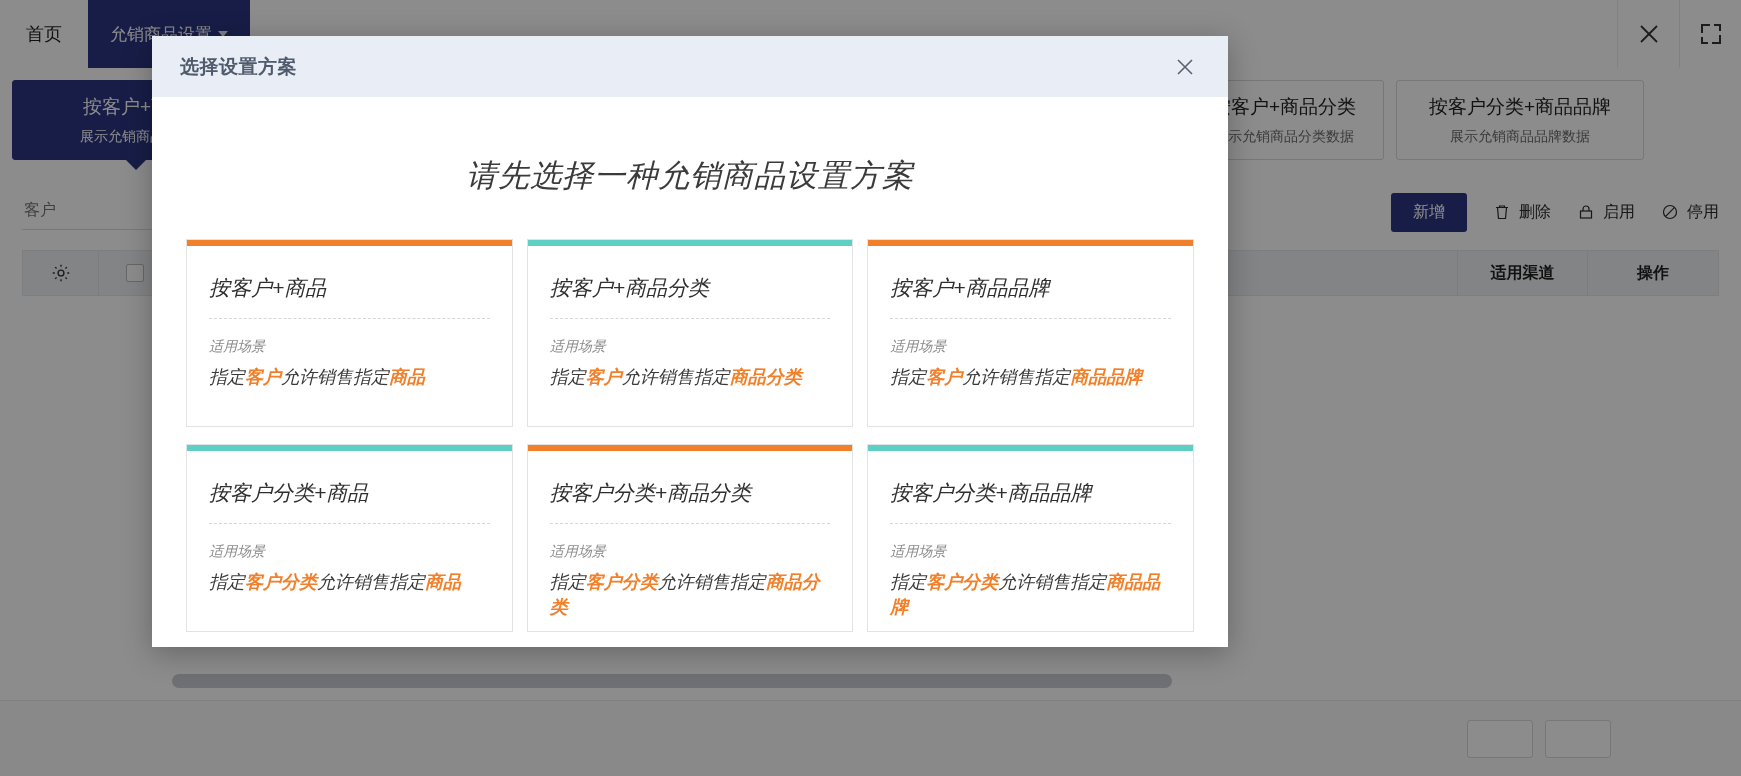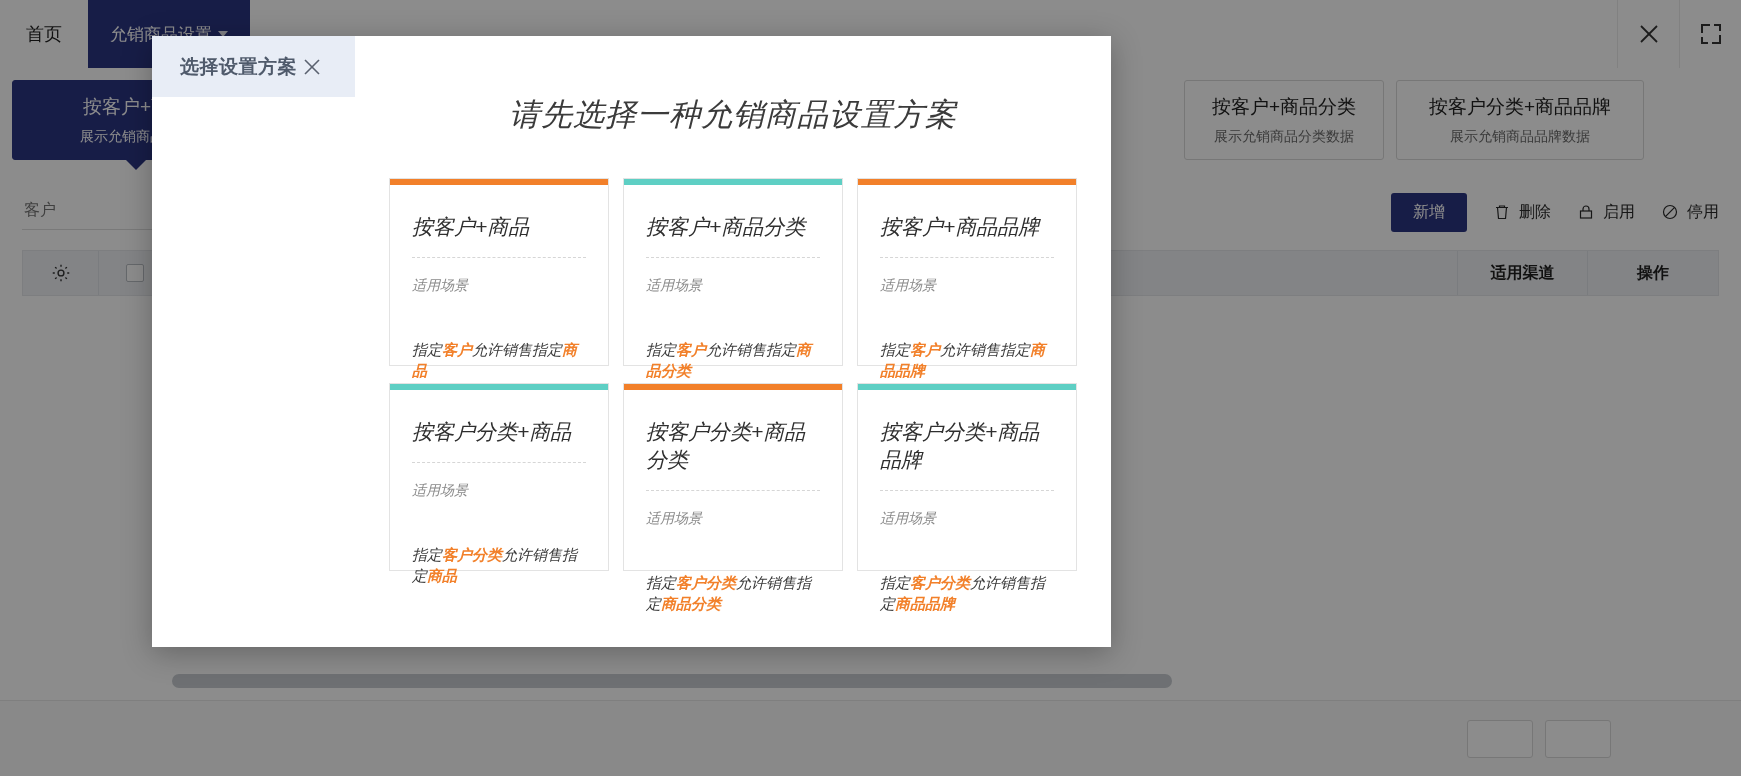--- a/index.html
+++ b/index.html
@@ -154,24 +154,24 @@
 
   
   #overlay-mask {
     position: absolute; inset: 0;
     background: rgba(0,0,0,0.45);
   }
 
   
   #modal {
     position: absolute; left: 152px; top: 36px;
-    width: 959px; height: 611px;
+    width: 1076px; height: 611px;
     background: #ffffff;
     box-shadow: 0 6px 28px rgba(0,0,0,.28);
-    display: flex; 
+    display: flex; flex-direction: column;
     overflow: hidden;
   }
   .modal-header {
     height: 61px; background: #e8edf6;
     display: flex; align-items: center;
     padding: 0 28px;
     flex: 0 0 auto;
   }
   .modal-title {
     font-size: 19px; font-weight: bold; color: #4f5a6b;
@@ -212,21 +212,21 @@
   .card-title {
     font-size: 21px; color: #2f2f2f; padding: 10px 0 16px 0;
   }
   .card-sep {
     border-top: 1px dashed #d6d6d6; margin-bottom: 19px;
   }
   .card-scene-label {
     font-size: 14px; color: #8a8a8a; margin-bottom: 9px;
   }
   .card-desc {
-    font-size: 15px; color: #3a3a3a; line-height: 1.4; margin-top: 35px;
+    font-size: 18px; color: #3a3a3a; line-height: 1.4;
   }
   .hl { color: #f2802a; font-weight: bold; }
 </style>
 </head>
 <body>
 
 <div id="app-background">
 
   <div class="bg-navbar">
     <div class="nav-home">

